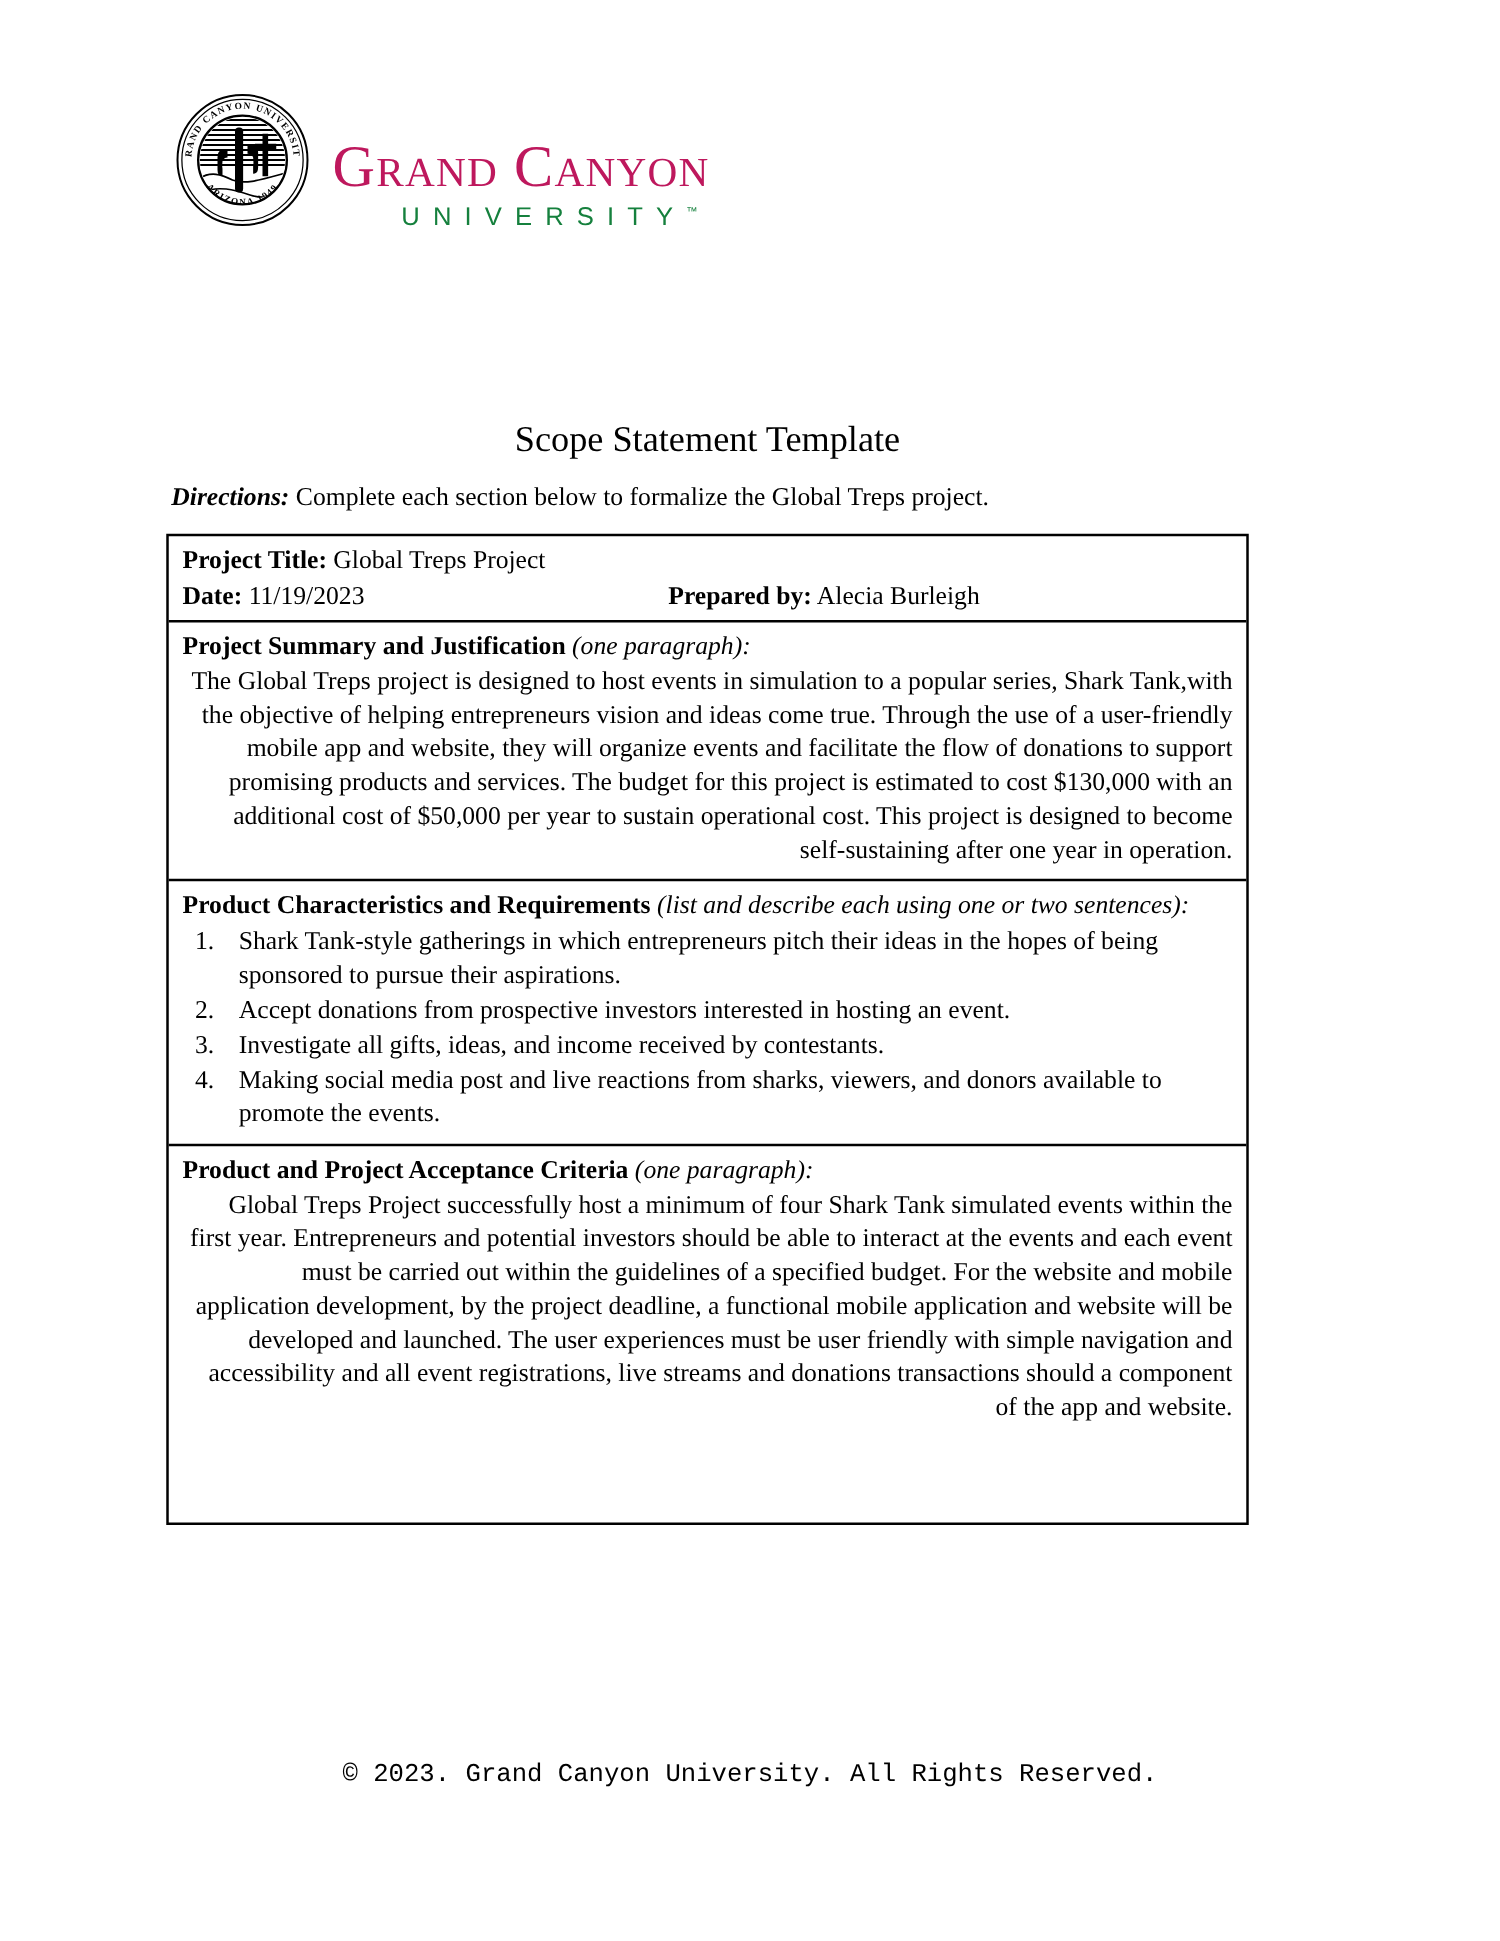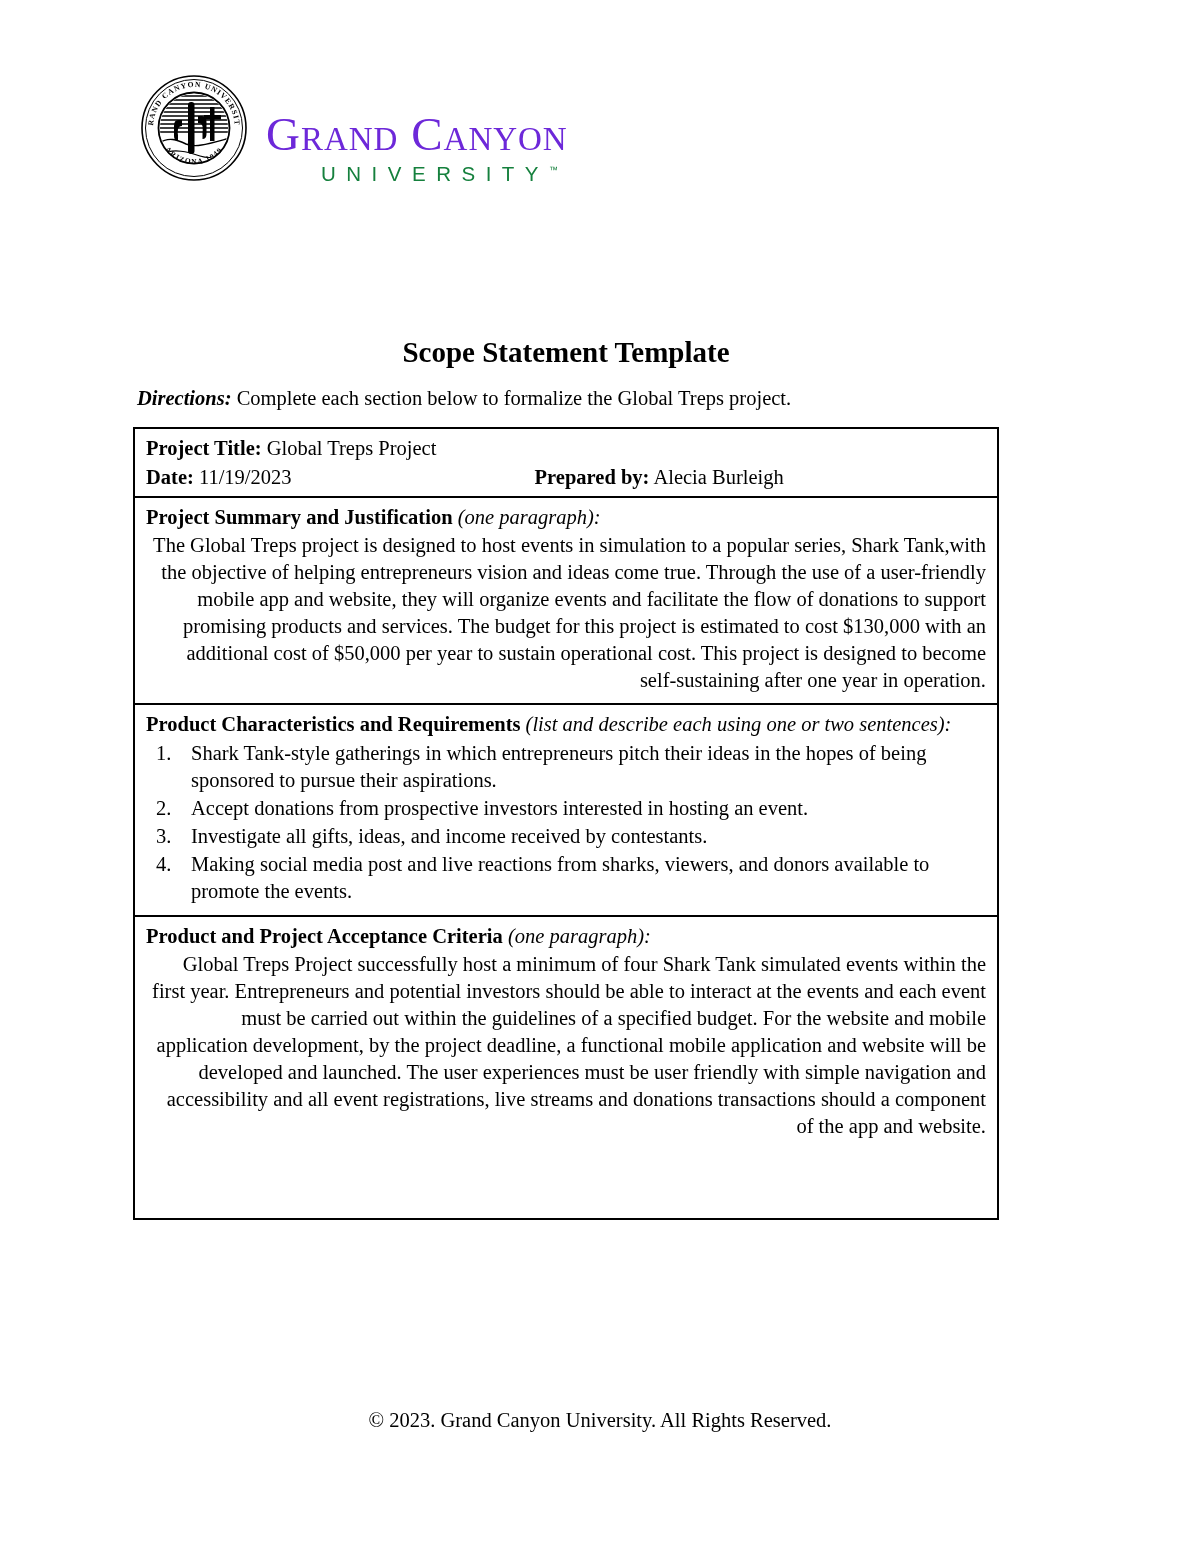--- a/index.html
+++ b/index.html
@@ -39,21 +39,21 @@
     justify-content: center;
     padding-top: 6px;
   }
   #wordmark-top {
     font-family: "Liberation Serif", "DejaVu Serif", serif;
     font-size: 47px;
     line-height: 0.98;
     letter-spacing: 1px;
     font-variant: small-caps;
     white-space: nowrap;
-    color: #6d28d9;
+    color: #be185d;
     margin-top: 35px;
   }
   #wordmark-bottom {
     font-family: "Liberation Sans", "DejaVu Sans", sans-serif;
     font-size: 20.5px;
     letter-spacing: 10.5px;
     margin-top: 5px;
     margin-left: 55px;
     white-space: nowrap;
     position: relative;
@@ -66,21 +66,21 @@
   }
 
   
   #doc-title {
     position: absolute;
     left: 133px;
     top: 336px;
     width: 866px;
     text-align: center;
     font-size: 29px;
-    font-weight: bold;
+    font-weight: normal;
     line-height: 1.15;
   }
   #directions {
     position: absolute;
     left: 137px;
     top: 386px;
     width: 880px;
     font-size: 20.5px;
     line-height: 1.25;
   }
@@ -162,20 +162,21 @@
   #row-deliverables { padding-bottom: 7px; }
 
   
   #footer {
     position: absolute;
     left: 0;
     top: 1409px;
     width: 1200px;
     text-align: center;
     font-size: 20.5px;
+    font-family: Liberation Mono, monospace;
   }
 </style>
 </head>
 <body>
 
 <div id="logo-block">
   <div id="seal">
     <svg width="108" height="108" viewBox="0 0 108 108" aria-hidden="true">
       <defs>
         <path id="arcTop" d="M 54,54 m -41,0 a 41,41 0 1 1 82,0" fill="none"></path>

